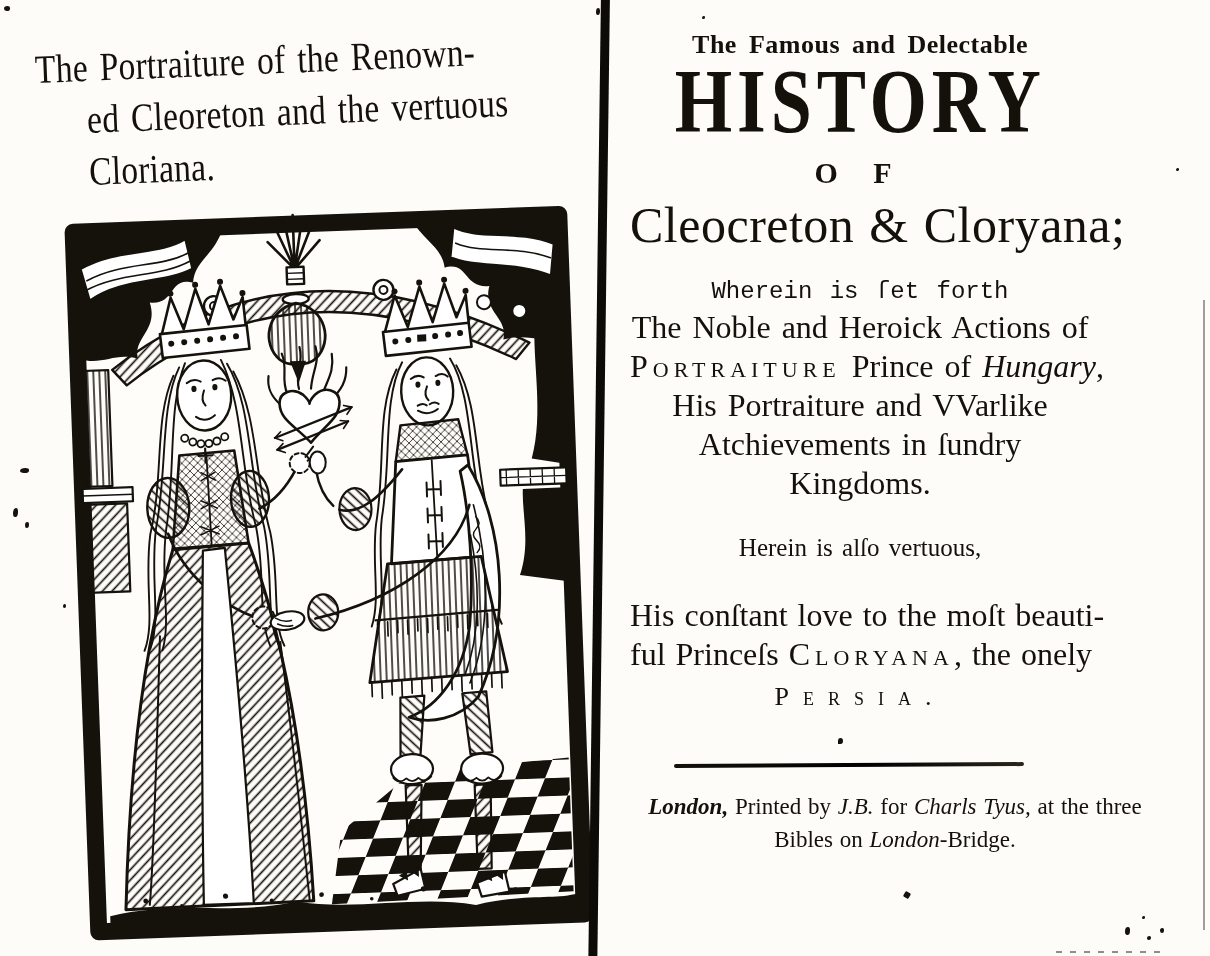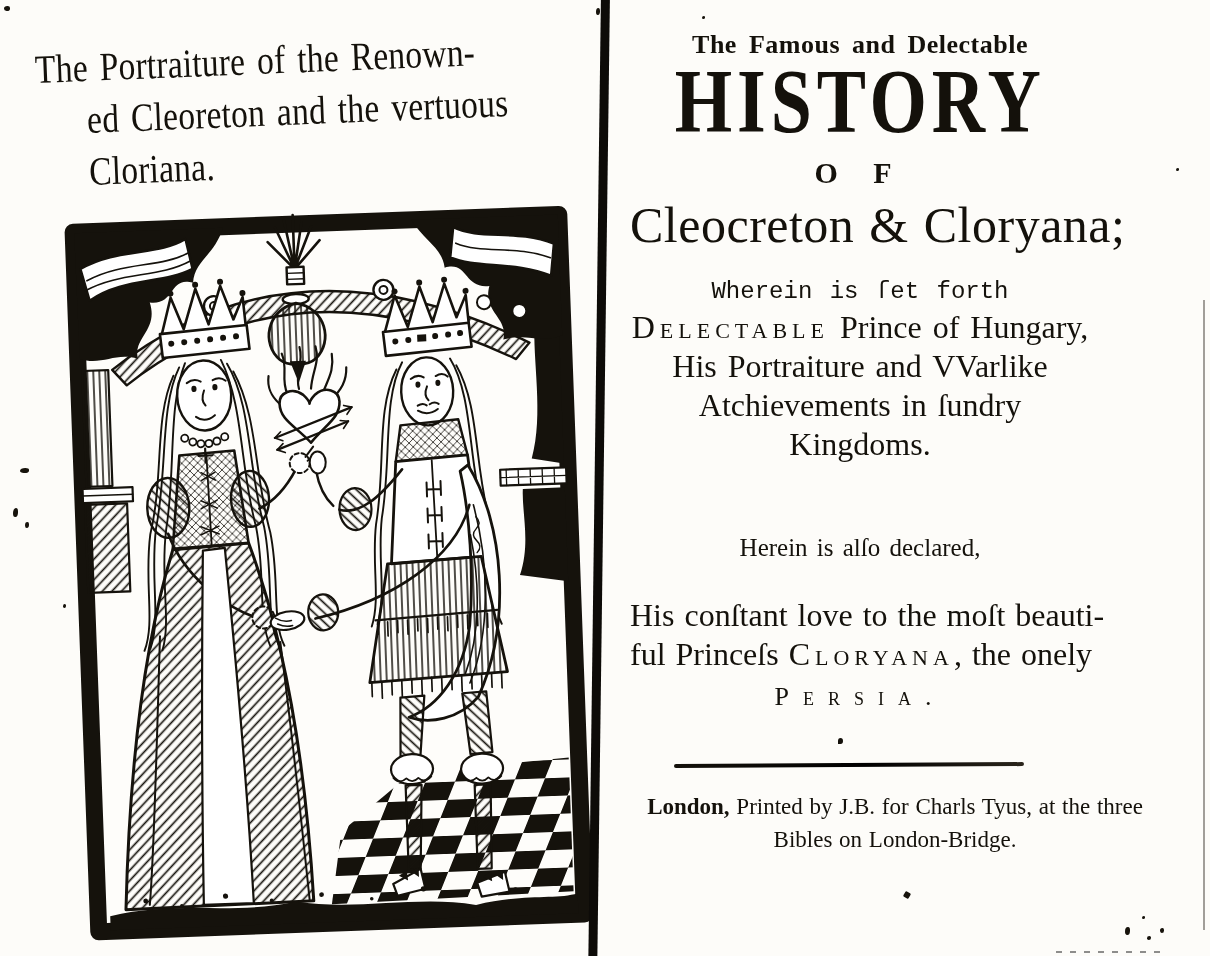--- a/index.html
+++ b/index.html
@@ -39,21 +39,21 @@
   .of-line{top:156px;font-size:30px;font-weight:700;letter-spacing:14px;}
   .names-line{top:196px;font-size:50px;letter-spacing:.5px;word-spacing:2px;}
   .wherein{top:278px;font-size:24px;word-spacing:3px;font-family:Liberation Mono, monospace;}
   .subject{top:308px;font-size:32px;line-height:39px;word-spacing:3px;}
   .declared{top:534px;font-size:25px;word-spacing:3px;}
   .love{top:596px;font-size:32px;line-height:39px;word-spacing:2px;}
   .persia-line{font-size:26px;padding-top:3px;}
   .sc{font-variant:small-caps;letter-spacing:4px;}
   .sc.wide{letter-spacing:5px;}
   .persia{font-variant:small-caps;letter-spacing:14px;}
-  .it{margin-top:30px;}
+  .it{font-style:italic;margin-top:30px;}
   .b{font-weight:700;}
   .tiny-dot{position:absolute;left:208px;top:738px;width:5px;height:6px;background:#14110b;border-radius:50% 50% 50% 0;}
   .rule{
     position:absolute;left:44px;top:763px;width:350px;height:4px;border:0;margin:0;
     background:linear-gradient(90deg,#14110b 0%,#000 55%,#2a251c 100%);
     border-radius:2px;transform:rotate(-.3deg);
   }
   .imprint{top:790px;font-size:23px;line-height:33px;word-spacing:1px;width:520px!important;left:-30px!important;padding-left:35px;}
   
   .speck{position:absolute;background:#17130c;border-radius:60% 40% 55% 45%;}
@@ -322,27 +322,28 @@
 
   <div class="ctr main-title">
     <span class="sq">HISTORY</span>
   </div>
 
   <div class="ctr names-line">Cleocreton &amp; Cloryana;</div>
 
   <div class="ctr wherein">Wherein is ſet forth</div>
 
   <div class="ctr subject">
-    <div><span class="sc wide">Delectable</span><span> Prince of </span><span class="it">Hungary</span><span>,</span></div>
+    <div>The Noble and Heroick Actions of</div>
+    <div><span class="sc wide">Portraiture</span><span> Prince of </span><span class="it">Hungary</span><span>,</span></div>
     <div>His Portraiture and VVarlike</div>
     <div>Atchievements in ſundry</div>
     <div>Kingdoms.</div>
   </div>
 
-  <div class="ctr declared">Herein is alſo declared,</div>
+  <div class="ctr declared">Herein is alſo vertuous,</div>
 
   <div class="ctr love">
     <div>His conſtant love to the moſt beauti-</div>
     <div><span>ful Princeſs </span><span class="sc wide">Cloryana</span><span>, the onely</span></div>
     <div class="persia-line"><span class="persia">Persia.</span></div>
   </div>
 
   <div class="tiny-dot"></div>
 
   <hr class="rule">

